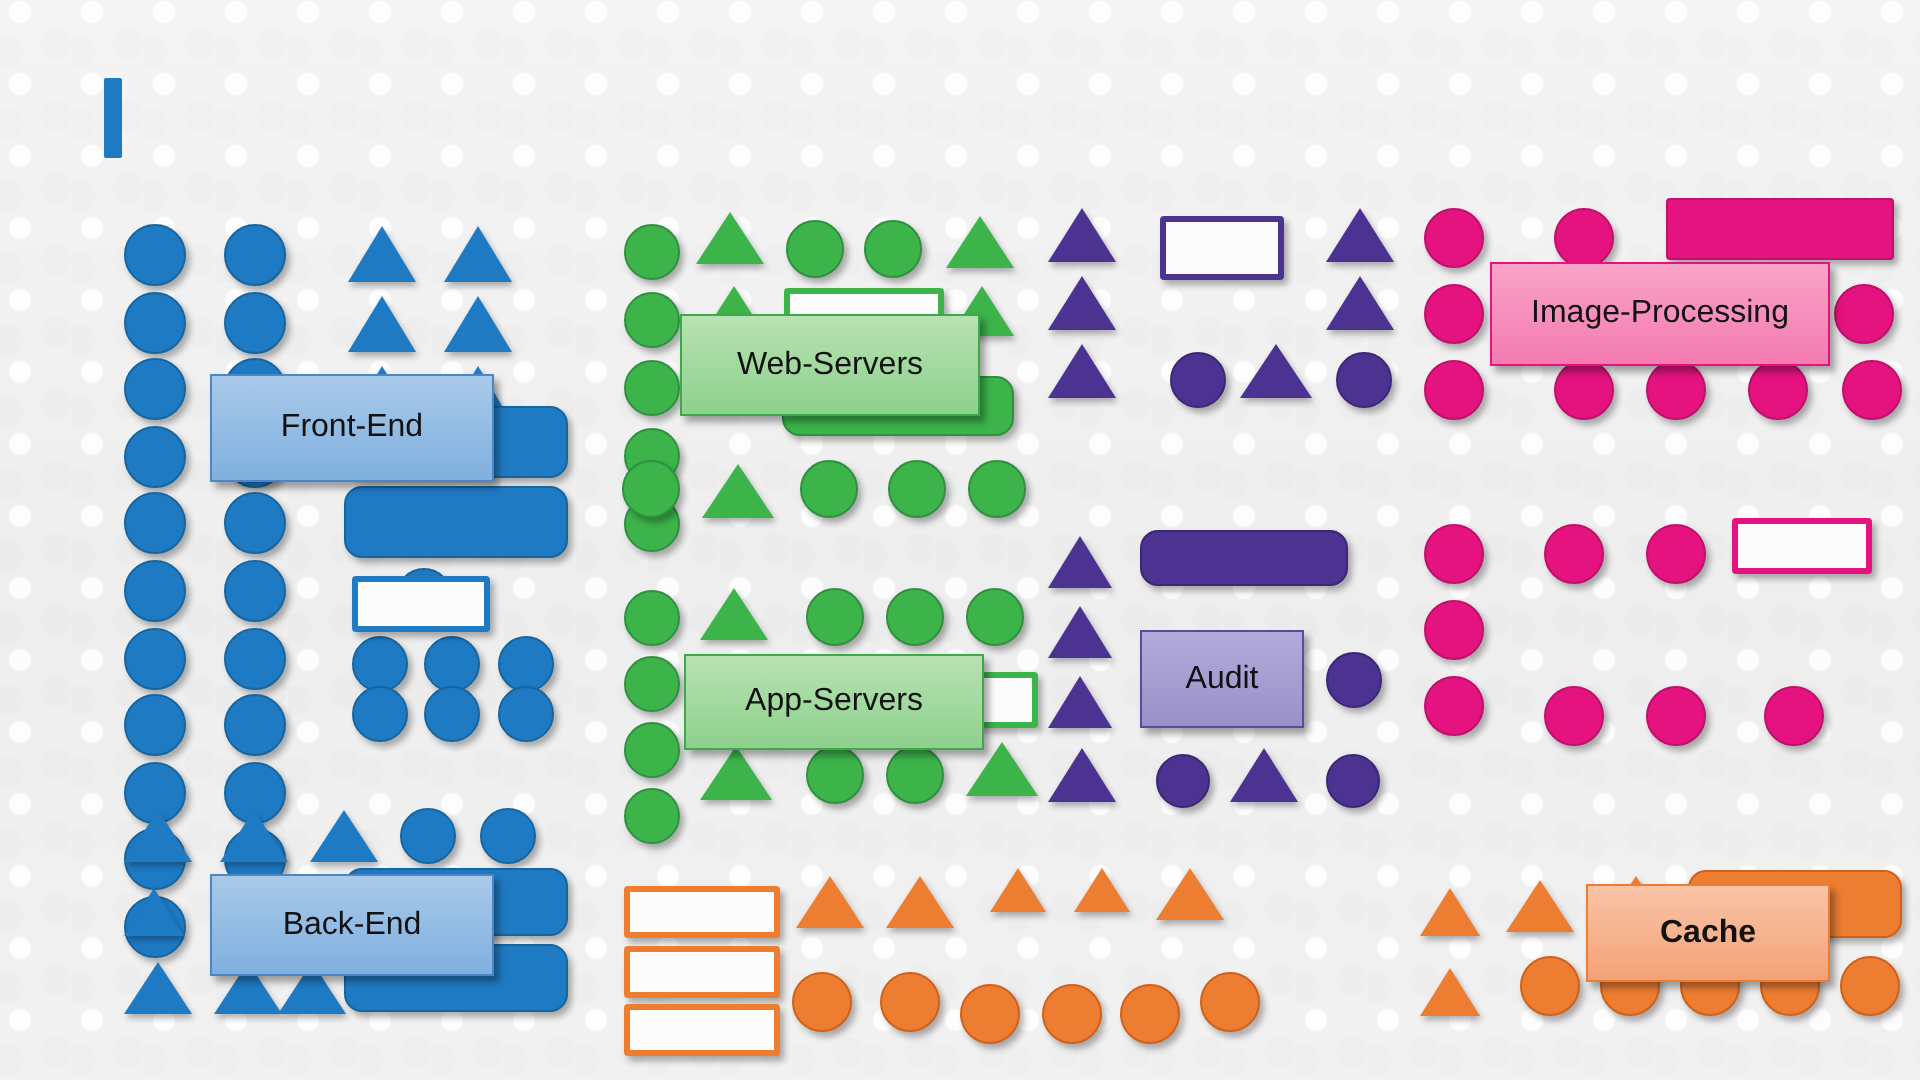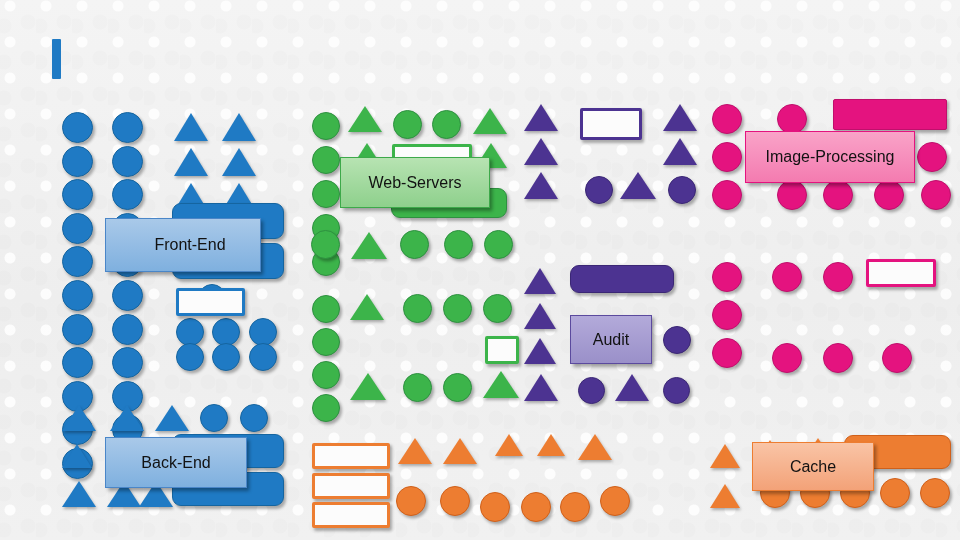--- a/index.html
+++ b/index.html
@@ -195,32 +195,35 @@
       <div class="shape tri drop" style="left: 753px; top: 440px; border-left: 17px solid transparent; border-right: 17px solid transparent; border-bottom: 26px solid rgb(237, 125, 49); z-index: 10;"></div>
       <div class="shape tri drop" style="left: 805px; top: 438px; border-left: 13px solid transparent; border-right: 13px solid transparent; border-bottom: 20px solid rgb(237, 125, 49); z-index: 10;"></div>
       <div class="shape rrect shadow" style="left: 844px; top: 435px; width: 105px; height: 32px; background: rgb(237, 125, 49); border: 1px solid rgb(208, 96, 26); border-radius: 9px; z-index: 20;"></div>
       <div class="shape circle shadow" style="left: 760px; top: 478px; width: 28px; height: 28px; background: rgb(237, 125, 49); border: 1px solid rgb(208, 96, 26); z-index: 10;"></div>
       <div class="shape circle shadow" style="left: 800px; top: 478px; width: 28px; height: 28px; background: rgb(237, 125, 49); border: 1px solid rgb(208, 96, 26); z-index: 10;"></div>
       <div class="shape circle shadow" style="left: 840px; top: 478px; width: 28px; height: 28px; background: rgb(237, 125, 49); border: 1px solid rgb(208, 96, 26); z-index: 10;"></div>
       <div class="shape circle shadow" style="left: 880px; top: 478px; width: 28px; height: 28px; background: rgb(237, 125, 49); border: 1px solid rgb(208, 96, 26); z-index: 10;"></div>
       <div class="shape circle shadow" style="left: 920px; top: 478px; width: 28px; height: 28px; background: rgb(237, 125, 49); border: 1px solid rgb(208, 96, 26); z-index: 10;"></div>
     </div>
 
-  <div class="label-card" id="lc-front_end" style="left: 105px; top: 218px; width: 140px; height: 52px; background: linear-gradient(rgb(169, 201, 233) 0%, rgb(127, 176, 223) 100%); border-color: rgb(74, 134, 200); z-index: 40; padding-left: 14px;">
+  <div class="label-card" id="lc-front_end" style="left: 105px; top: 187px; width: 140px; height: 52px; background: linear-gradient(rgb(169, 201, 233) 0%, rgb(127, 176, 223) 100%); border-color: rgb(74, 134, 200); z-index: 40;">
     <span>Front-End</span>
   </div>
   <div class="label-card" id="lc-web_servers" style="left: 340px; top: 157px; width: 148px; height: 49px; background: linear-gradient(rgb(183, 227, 178) 0%, rgb(142, 208, 140) 100%); border-color: rgb(61, 169, 74); z-index: 40;">
     <span>Web-Servers</span>
   </div>
   <div class="label-card" id="lc-back_end" style="left: 105px; top: 437px; width: 140px; height: 49px; background: linear-gradient(rgb(169, 201, 233) 0%, rgb(127, 176, 223) 100%); border-color: rgb(74, 134, 200); z-index: 40;">
     <span>Back-End</span>
   </div>
+  <div class="label-card" id="lc-app_servers" style="left: 342px; top: 327px; width: 148px; height: 46px; background: linear-gradient(rgb(183, 227, 178) 0%, rgb(142, 208, 140) 100%); border-color: rgb(61, 169, 74); z-index: 40;">
+    <span>App-Servers</span>
+  </div>
   <div class="label-card" id="lc-image_processing" style="left: 745px; top: 131px; width: 168px; height: 50px; background: linear-gradient(rgb(249, 163, 200) 0%, rgb(244, 123, 176) 100%); border-color: rgb(228, 19, 127); z-index: 40;">
     <span>Image-Processing</span>
   </div>
   <div class="label-card" id="lc-audit" style="left: 570px; top: 315px; width: 80px; height: 47px; background: linear-gradient(rgb(179, 170, 218) 0%, rgb(154, 144, 201) 100%); border-color: rgb(91, 74, 158); z-index: 40;">
     <span>Audit</span>
   </div>
-  <div class="label-card" id="lc-cache" style="left: 752px; top: 442px; width: 120px; height: 47px; background: linear-gradient(rgb(249, 196, 166) 0%, rgb(243, 162, 120) 100%); border-color: rgb(237, 125, 49); z-index: 40;">
+  <div class="label-card" id="lc-cache" style="left: 793px; top: 442px; width: 120px; height: 47px; background: linear-gradient(rgb(249, 196, 166) 0%, rgb(243, 162, 120) 100%); border-color: rgb(237, 125, 49); z-index: 40; font-weight: bold;">
     <span>Cache</span>
   </div>
 
 </div>
 
 </body></html>

